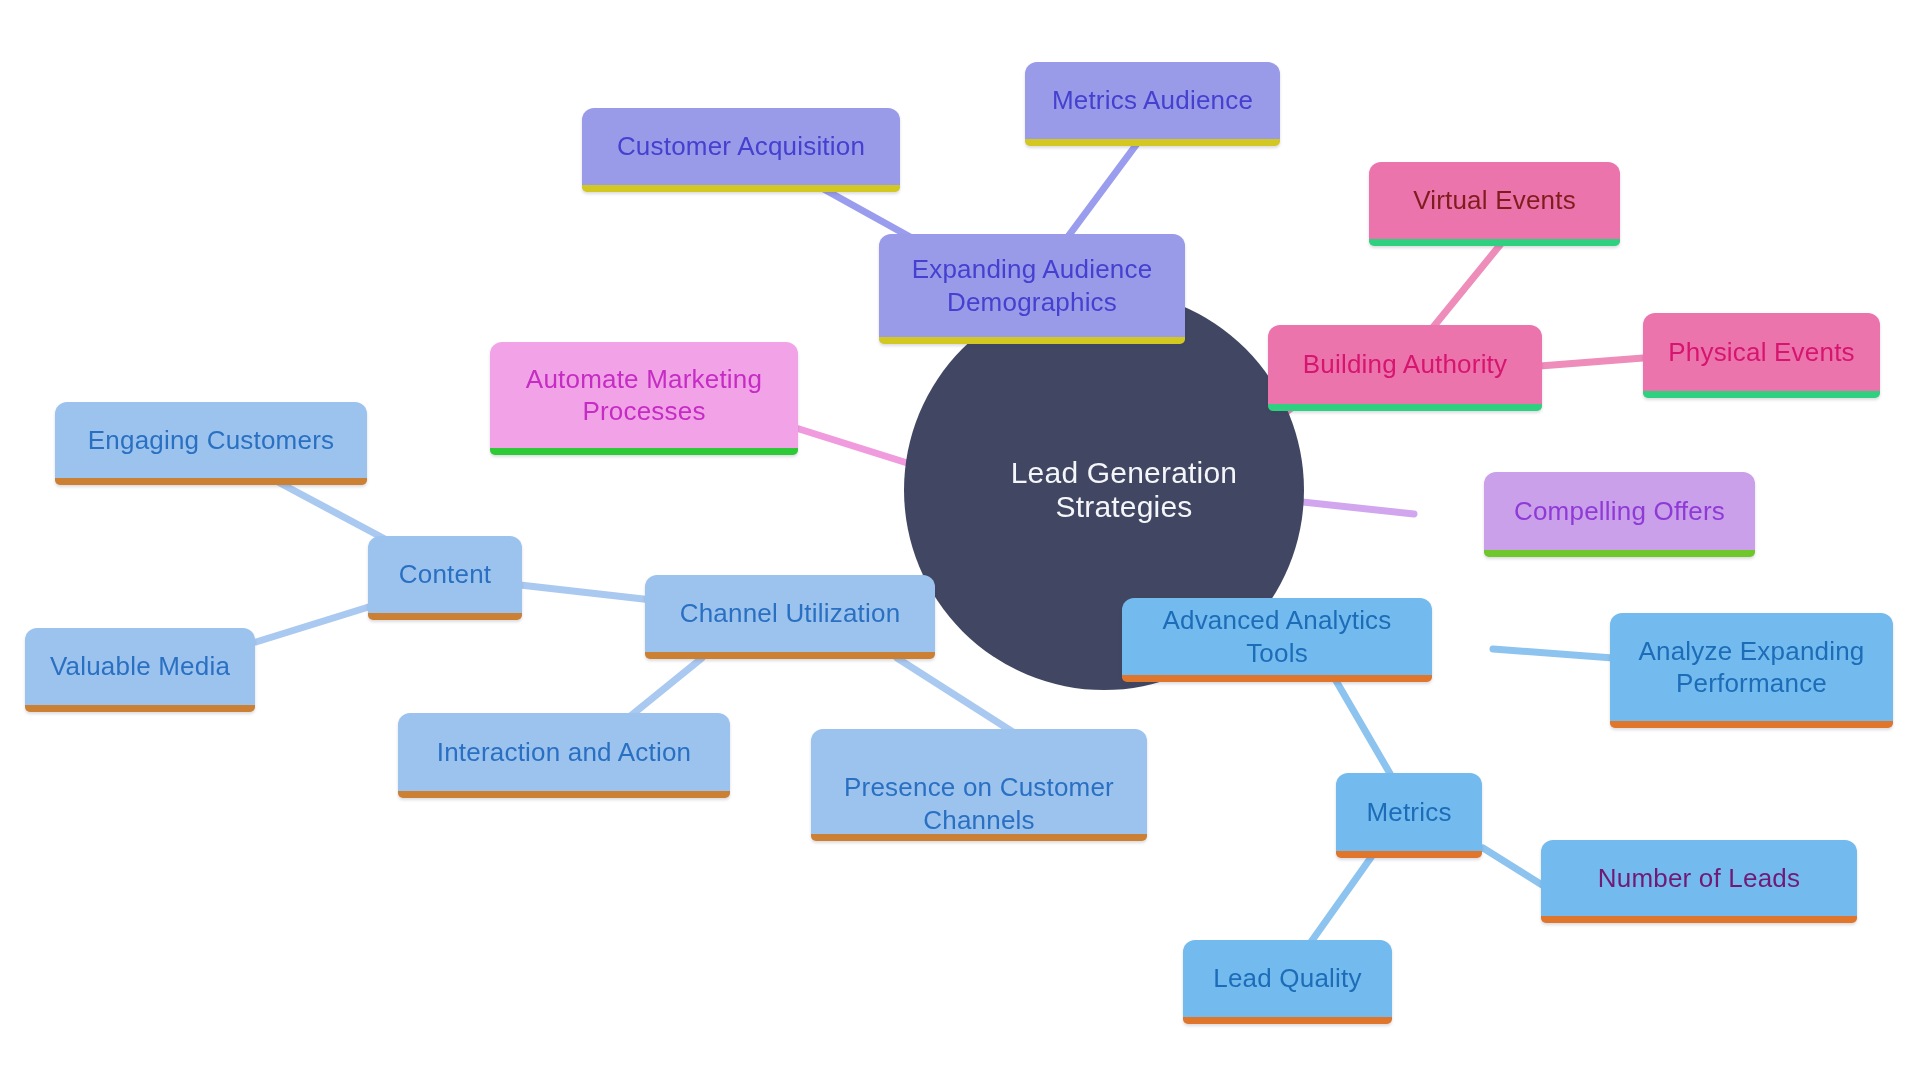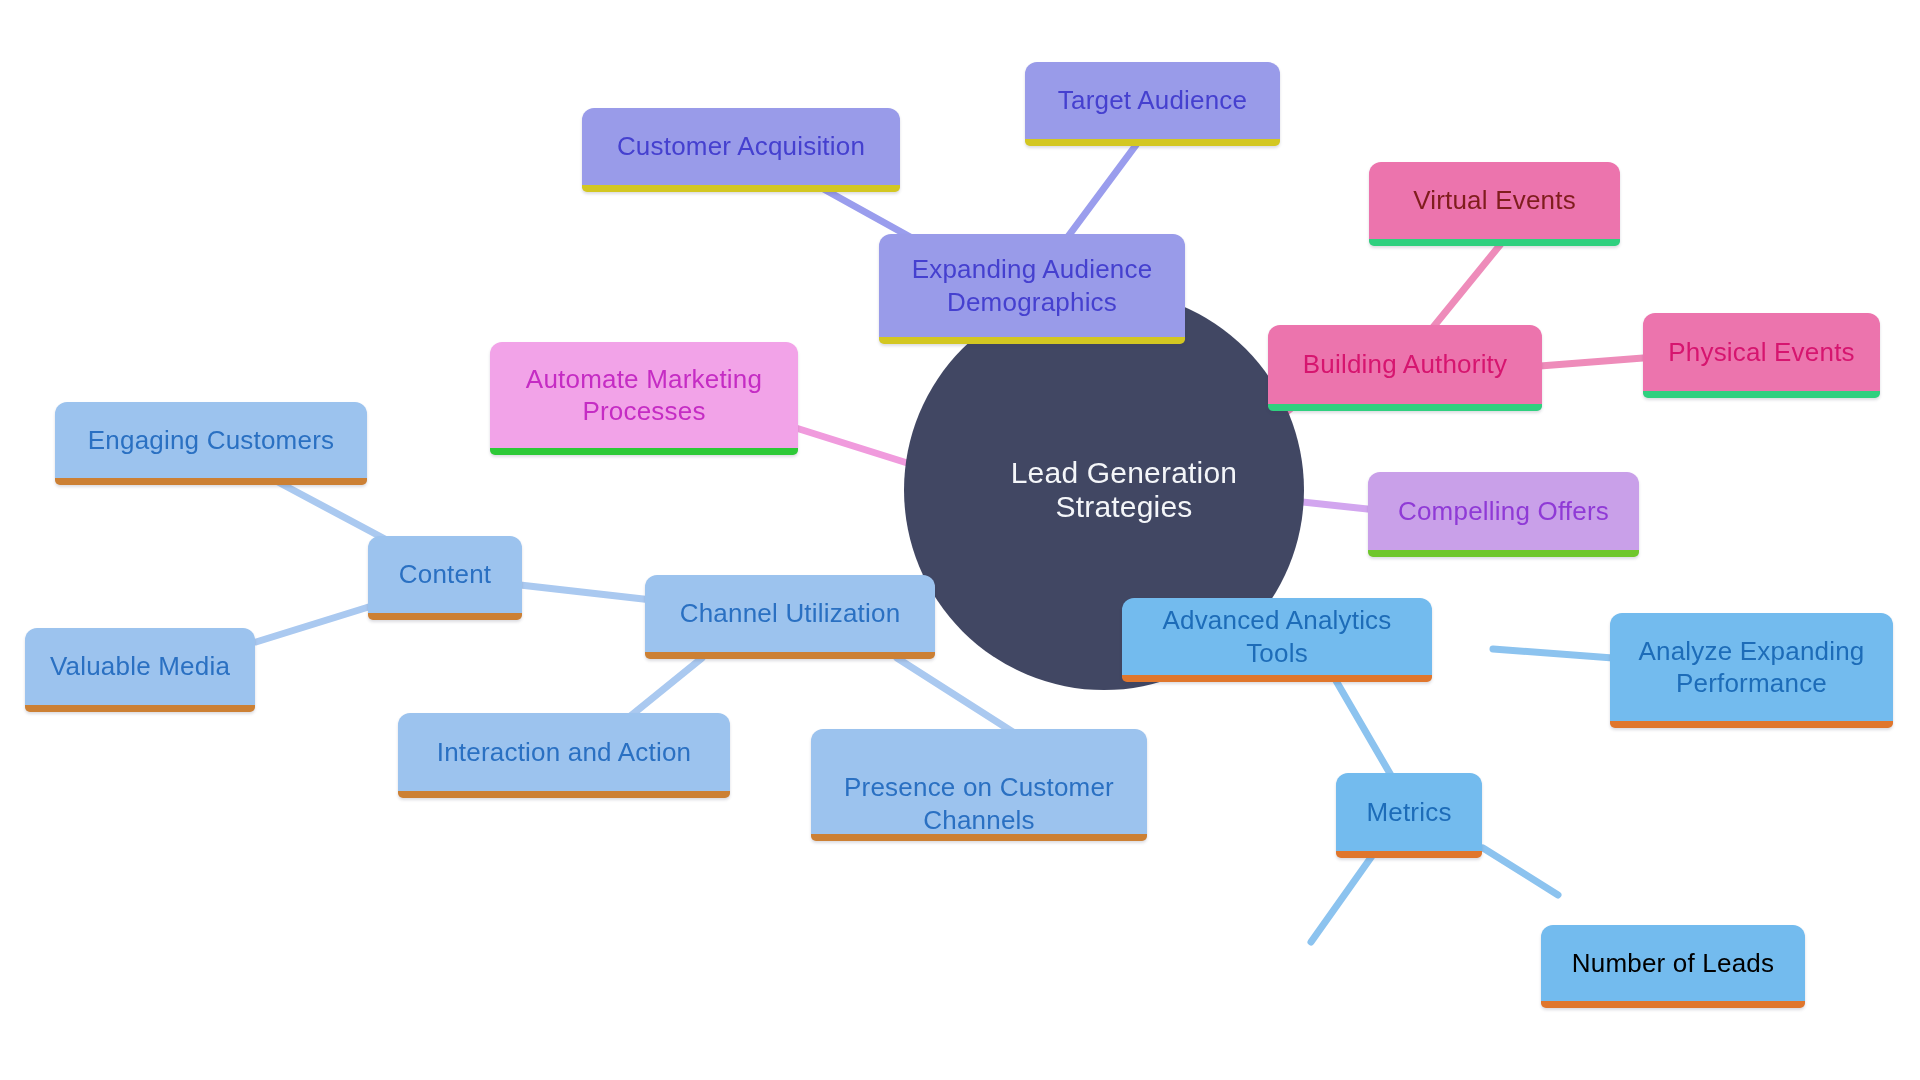--- a/index.html
+++ b/index.html
@@ -81,38 +81,38 @@
     </svg>
 
   <div id="center-node" style="left: 904px; top: 290px; width: 400px; height: 400px; background: rgb(65, 71, 99); color: rgb(244, 246, 249);">
     <span style="font-size: 30px; margin-left: 40px;">Lead Generation Strategies</span>
   </div>
 
   <div class="node" style="left: 582px; top: 108px; width: 318px; height: 84px; background: rgb(153, 155, 233); color: rgb(69, 64, 207); border-bottom: 7px solid rgb(211, 199, 34);">
       <span class="lbl" style="font-size: 26px;">Customer Acquisition</span>
     </div>
   <div class="node" style="left: 1025px; top: 62px; width: 255px; height: 84px; background: rgb(153, 155, 233); color: rgb(69, 64, 207); border-bottom: 7px solid rgb(211, 199, 34);">
-      <span class="lbl" style="font-size: 26px;">Target Audience</span>
+      <span class="lbl" style="font-size: 26px;">Metrics Audience</span>
     </div>
   <div class="node" style="left: 879px; top: 234px; width: 306px; height: 110px; background: rgb(153, 155, 233); color: rgb(69, 64, 207); border-bottom: 7px solid rgb(211, 199, 34);">
       <span class="lbl" style="font-size: 26px;">Expanding Audience Demographics</span>
     </div>
   <div class="node" style="left: 1369px; top: 162px; width: 251px; height: 84px; background: rgb(236, 116, 173); color: #7f1d1d; border-bottom: 7px solid rgb(47, 208, 127);">
       <span class="lbl" style="font-size: 26px;">Virtual Events</span>
     </div>
   <div class="node" style="left: 1268px; top: 325px; width: 274px; height: 86px; background: rgb(236, 116, 173); color: rgb(214, 21, 111); border-bottom: 7px solid rgb(47, 208, 127);">
       <span class="lbl" style="font-size: 26px;">Building Authority</span>
     </div>
   <div class="node" style="left: 1643px; top: 313px; width: 237px; height: 85px; background: rgb(236, 116, 173); color: rgb(214, 21, 111); border-bottom: 7px solid rgb(47, 208, 127);">
       <span class="lbl" style="font-size: 26px;">Physical Events</span>
     </div>
   <div class="node" style="left: 490px; top: 342px; width: 308px; height: 113px; background: rgb(242, 163, 232); color: rgb(197, 44, 196); border-bottom: 7px solid rgb(45, 201, 55);">
       <span class="lbl" style="font-size: 26px;">Automate Marketing Processes</span>
     </div>
-  <div class="node" style="left: 1368px; top: 472px; width: 271px; height: 85px; background: rgb(201, 160, 233); color: rgb(143, 58, 214); border-bottom: 7px solid rgb(111, 199, 44);">
+  <div class="node" style="left: 1484px; top: 472px; width: 271px; height: 85px; background: rgb(201, 160, 233); color: rgb(143, 58, 214); border-bottom: 7px solid rgb(111, 199, 44);">
       <span class="lbl" style="font-size: 26px;">Compelling Offers</span>
     </div>
   <div class="node" style="left: 55px; top: 402px; width: 312px; height: 83px; background: rgb(156, 195, 238); color: rgb(42, 112, 194); border-bottom: 7px solid rgb(204, 128, 52);">
       <span class="lbl" style="font-size: 26px;">Engaging Customers</span>
     </div>
   <div class="node" style="left: 368px; top: 536px; width: 154px; height: 84px; background: rgb(156, 195, 238); color: rgb(42, 112, 194); border-bottom: 7px solid rgb(204, 128, 52);">
       <span class="lbl" style="font-size: 26px;">Content</span>
     </div>
   <div class="node" style="left: 25px; top: 628px; width: 230px; height: 84px; background: rgb(156, 195, 238); color: rgb(42, 112, 194); border-bottom: 7px solid rgb(204, 128, 52);">
       <span class="lbl" style="font-size: 26px;">Valuable Media</span>
@@ -128,17 +128,20 @@
     </div>
   <div class="node" style="left: 1122px; top: 598px; width: 310px; height: 84px; background: rgb(115, 187, 238); color: rgb(29, 108, 184); border-bottom: 7px solid rgb(224, 118, 44);">
       <span class="lbl" style="font-size: 26px;">Advanced Analytics Tools</span>
     </div>
   <div class="node" style="left: 1610px; top: 613px; width: 283px; height: 115px; background: rgb(115, 187, 238); color: rgb(29, 108, 184); border-bottom: 7px solid rgb(224, 118, 44);">
       <span class="lbl" style="font-size: 26px;">Analyze Expanding Performance</span>
     </div>
   <div class="node" style="left: 1336px; top: 773px; width: 146px; height: 85px; background: rgb(115, 187, 238); color: rgb(29, 108, 184); border-bottom: 7px solid rgb(224, 118, 44);">
       <span class="lbl" style="font-size: 26px;">Metrics</span>
     </div>
-  <div class="node" style="left: 1541px; top: 925px; width: 264px; height: 83px; background: rgb(115, 187, 238); color: #000000; border-bottom: 7px solid rgb(224, 118, 44);">
+  <div class="node" style="left: 1183px; top: 940px; width: 209px; height: 84px; background: rgb(115, 187, 238); color: rgb(29, 108, 184); border-bottom: 7px solid rgb(224, 118, 44);">
+      <span class="lbl" style="font-size: 26px;">Lead Quality</span>
+    </div>
+  <div class="node" style="left: 1541px; top: 840px; width: 316px; height: 83px; background: rgb(115, 187, 238); color: #701a75; border-bottom: 7px solid rgb(224, 118, 44);">
       <span class="lbl" style="font-size: 26px;">Number of Leads</span>
     </div>
 
 </div>
 
 </body></html>

